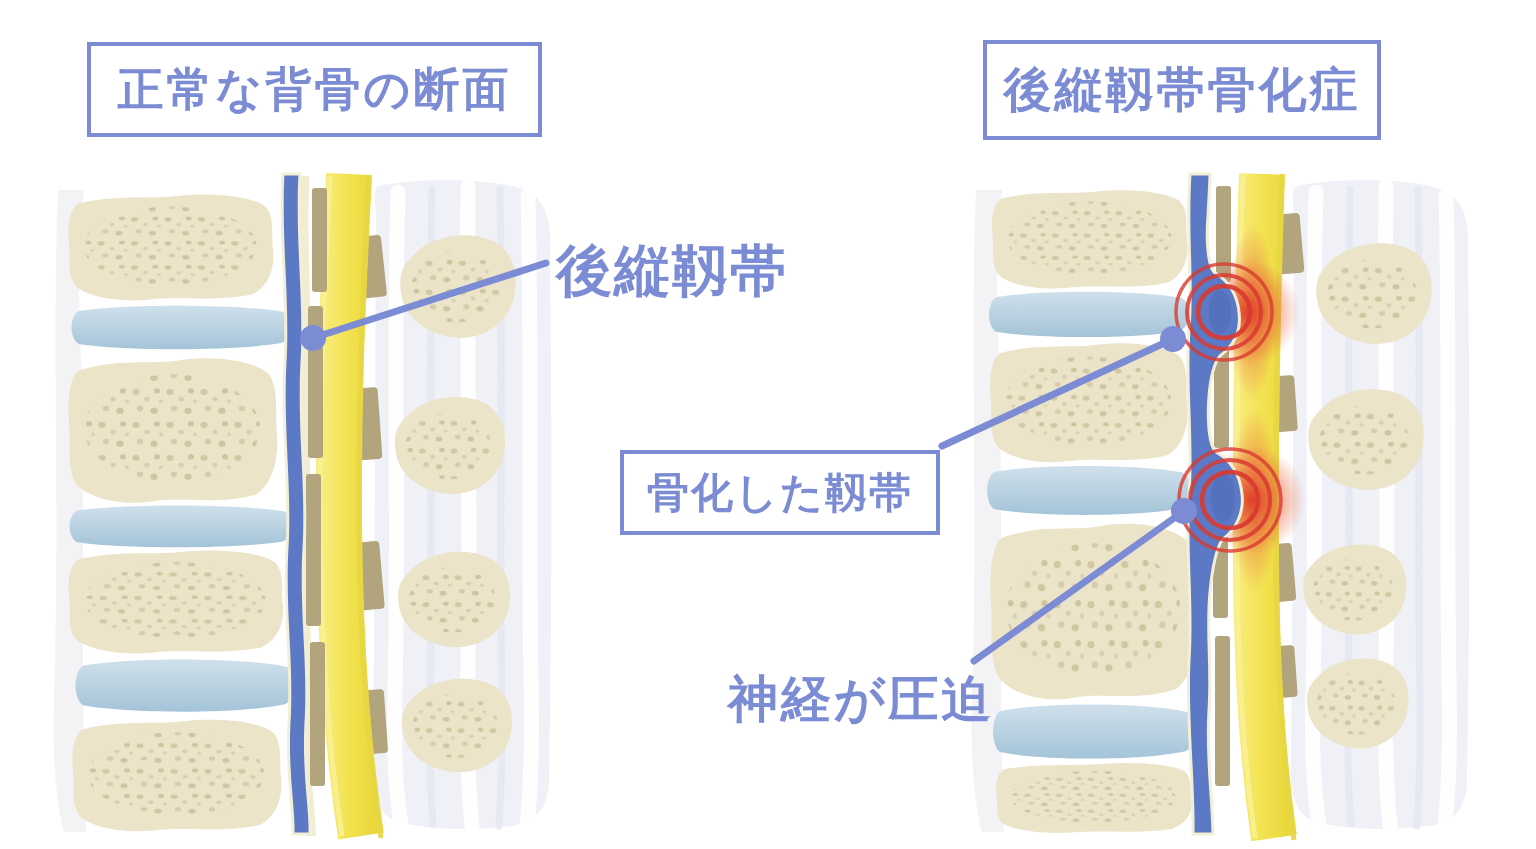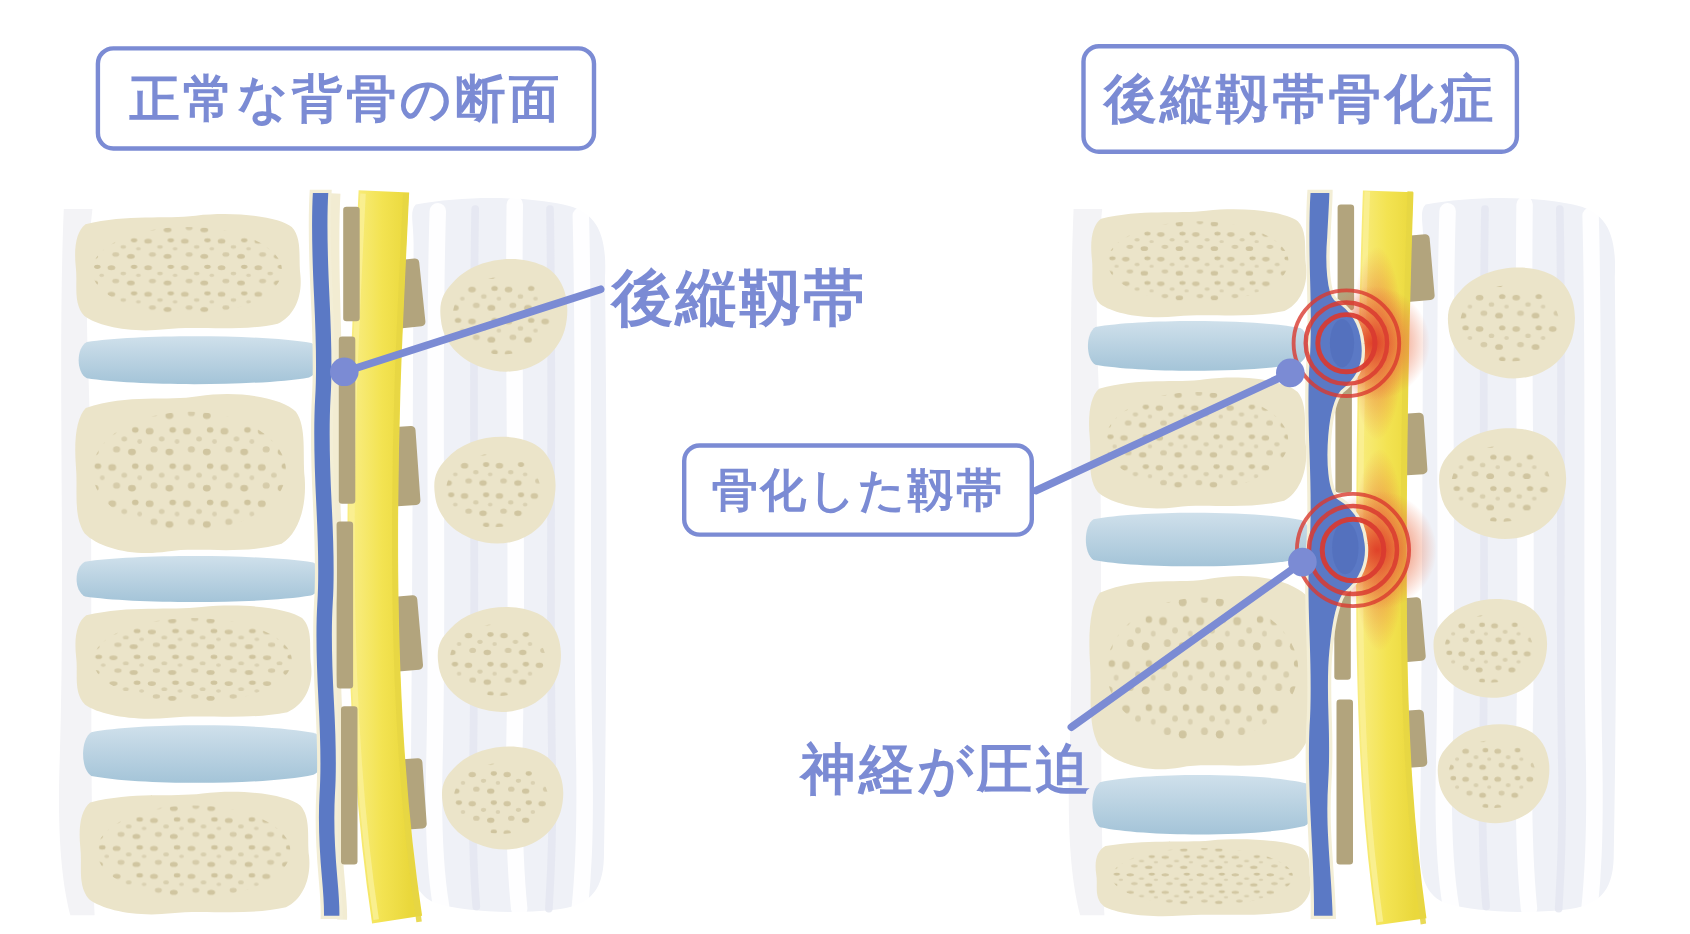--- a/index.html
+++ b/index.html
@@ -1,37 +1,37 @@
 <!DOCTYPE html>
 <html style="--background: #ffffff; --accent: #7b8bd4; --alert_red: #d93a30; --ligament_blue: #5b79c5; --disc_blue: #b7d1e1; --bone_beige: #ebe4c9; --bone_speckle: #d3c9a5; --cord_yellow: #f3e45c; --tan: #b2a47d;"><head>
 <meta charset="utf-8">
 <style>
   html,body{margin:0;padding:0;}
   body{
     width:1536px;height:849px;position:relative;overflow:hidden;
     background:var(--background,#fff);
     font-family:"DejaVu Sans","Liberation Sans",sans-serif;
   }
-  .abs{position:absolute;border-radius:16px;}
+  .abs{position:absolute;}
   .title-box{
     box-sizing:border-box;
     border:4px solid var(--accent);
     background:#fff;color:var(--accent);
     display:flex;align-items:center;justify-content:center;
     font-weight:bold;font-size:46px;letter-spacing:3px;
   }
   .callout-label{
     color:var(--accent);font-weight:bold;white-space:nowrap;
   }
   .callout-box{
     box-sizing:border-box;
     border:4px solid var(--accent);
     background:#fff;color:var(--accent);
     display:flex;align-items:center;justify-content:center;
-    font-weight:bold;font-size:42px;letter-spacing:2px;
+    font-weight:bold;font-size:42px;letter-spacing:2px;margin-top:47px;
   }
   svg{position:absolute;left:0;top:0;}
   .fill-bone{fill:var(--bone_beige);}
   .fill-tan{fill:var(--tan);}
   .fill-lig{fill:var(--ligament_blue);stroke:#f3eed6;stroke-width:3;}
   .fill-lig-plain{fill:var(--ligament_blue);}
   .stroke-cord-l{stroke:url(#cordL);fill:none;}
   .stroke-cord-r{stroke:url(#cordR);fill:none;}
   .ring{stroke:var(--alert_red);fill:none;}
   .callout-line{stroke:var(--accent);stroke-width:7;stroke-linecap:round;}

